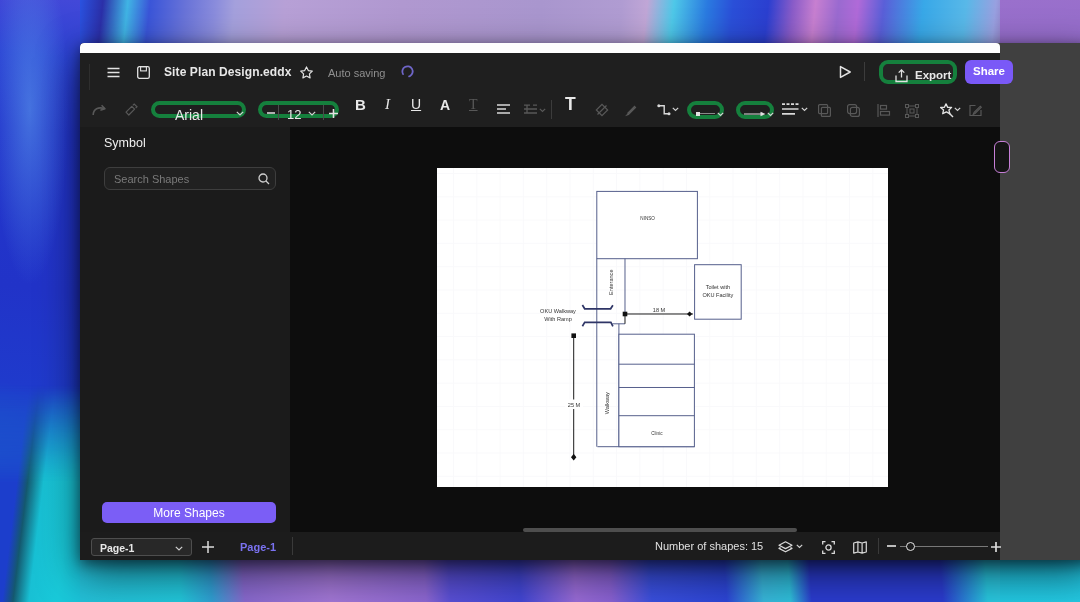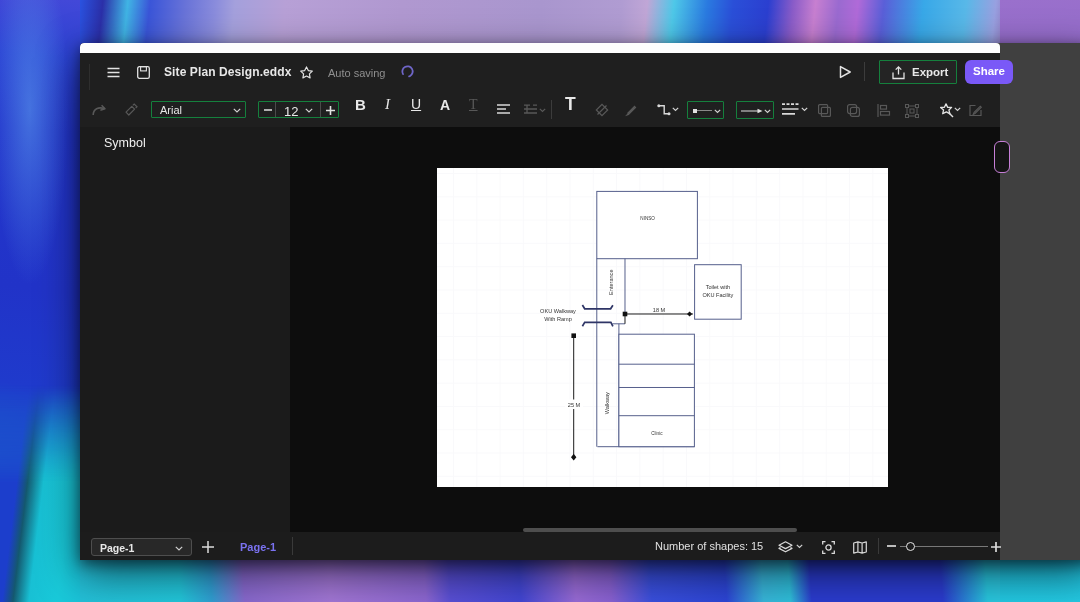--- a/index.html
+++ b/index.html
@@ -23,21 +23,21 @@
   #win { left:80px; top:43px; width:1014px; height:517px; background:#404040;
          border-radius:4px 4px 0 0; box-shadow:0 14px 40px rgba(0,0,8,0.6), 0 4px 14px rgba(0,0,8,0.5); overflow:hidden;padding-left:48px; }
   #titlebar { left:0; top:0; width:920px; height:10px; background:#fdfdfd; border-radius:4px 4px 0 0; }
   #row1 { left:0; top:10px; width:920px; height:39px; background:#1f1f1f; }
   #row2 { left:0; top:49px; width:920px; height:35px; background:#1f1f1f; }
   #main { left:0; top:84px; width:920px; height:405px; background:#0d0d0d; }
   #panel { left:0; top:84px; width:210px; height:405px; background:#1b1b1b; }
   #botbar { left:0; top:489px; width:920px; height:28px; background:#1c1c1c; }
 
   .t  { color:#e8e8e8; }
-  .box { border:1px solid #15803d; border-radius:1px; }
+  .box { border:4px solid #15803d; border-radius:9px; }
   svg.i { position:absolute; overflow:visible; }
 </style>
 </head>
 <body>
   <div id="bg-left" class="abs"></div>
   <div id="bg-left-bot" class="abs"></div>
   <div id="bg-right" class="abs"></div>
   <div id="bg-top" class="abs"></div>
   <div id="bg-bot" class="abs"></div>
 
@@ -82,21 +82,21 @@
     <div id="row2" class="abs">
       <svg class="i" style="left:12px;top:11px" width="15" height="13">
         <path d="M1.2 12 C1.2 6 6.5 3.6 12.5 5.6" stroke="#585858" stroke-width="1.6" fill="none"></path>
         <path d="M9.6 2.2 L13 5.7 L8.4 7.2" stroke="#585858" stroke-width="1.5" fill="none" stroke-linejoin="round"></path>
       </svg>
       <svg class="i" style="left:45px;top:11px" width="13" height="13">
         <path d="M1 9.2 L6.8 3.4 l2.8 2.8 L3.8 12 Z" stroke="#585858" stroke-width="1.2" fill="none" stroke-linejoin="round"></path>
         <path d="M7.8 2.4 L9.2 1 l2.8 2.8 L10.6 5.2" stroke="#585858" stroke-width="1.2" fill="none"></path>
       </svg>
       <div class="abs box" style="left:71px;top:9px;width:95px;height:17px">
-        <div class="abs t" style="left:8px;top:2px;font-size:11px">Arial</div>
+        <div class="abs t" style="left:20px;top:2px;font-size:14px">Arial</div>
         <svg class="i" style="left:81px;top:6px" width="8" height="5">
           <path d="M0.8 0.8 L4 4 L7.2 0.8" stroke="#cfcfcf" stroke-width="1.2" fill="none"></path>
         </svg>
       </div>
       <div class="abs box" style="left:178px;top:9px;width:81px;height:17px">
         <div class="abs" style="left:16px;top:0;width:1px;height:15px;background:#4b4b4b"></div>
         <div class="abs" style="left:61px;top:0;width:1px;height:15px;background:#4b4b4b"></div>
         <svg class="i" style="left:4.5px;top:7px" width="8" height="2">
           <path d="M0 1h8" stroke="#e2e2e2" stroke-width="1.6"></path>
         </svg>
@@ -242,20 +242,30 @@
             <text x="170.7" y="235.2" transform="rotate(-90 170.7 235.2)" dy="1.8">Walkway</text>
           </g>
         </svg>
       </div>
       <div class="abs" style="left:443px;top:400.5px;width:274px;height:4.5px;background:#4e4e4e;border-radius:2.5px"></div>
       <div class="abs" style="left:913.7px;top:13.6px;width:16px;height:32px;border-radius:6px;border:1.5px solid #c77fd8;background:#141414"></div>
     </div>
     <div class="abs" style="left:0;top:167px;width:2px;height:7px;background:#cfcfcf"></div>
     <div id="panel" class="abs">
       <div class="abs" style="left:24px;top:9px;font-size:12.5px;font-weight:normal;color:#f0f0f0">Symbol</div>
+      <div class="abs" style="left:24px;top:40px;width:172px;height:23px;border:1px solid #3e3e3e;border-radius:6px;background:#212121">
+        <div class="abs" style="left:9px;top:4.5px;font-size:11px;color:#7a7a7a">Search Shapes</div>
+        <svg class="i" style="left:153px;top:5px" width="12" height="12">
+          <circle cx="5" cy="5" r="4" stroke="#cfcfcf" stroke-width="1.3" fill="none"></circle>
+          <path d="M8 8 l3 3" stroke="#cfcfcf" stroke-width="1.3"></path>
+        </svg>
+      </div>
+      <div class="abs" style="left:22px;top:375px;width:174px;height:21px;border-radius:5px;background:#7b5ef6;text-align:center">
+        <div style="font-size:12px;color:#fff;margin-top:3.5px">More Shapes</div>
+      </div>
     </div>
     <div id="botbar" class="abs">
       <div class="abs" style="left:11px;top:6px;width:101px;height:18px;background:#282828;border:1px solid #4e4e4e;border-radius:3px">
         <div class="abs" style="left:8px;top:2.5px;font-size:10.5px;font-weight:bold;color:#e8e8e8">Page-1</div>
         <svg class="i" style="left:83px;top:6.5px" width="8" height="5">
           <path d="M0.8 0.8 L4 4 L7.2 0.8" stroke="#cfcfcf" stroke-width="1.2" fill="none"></path>
         </svg>
       </div>
       <svg class="i" style="left:122px;top:9px" width="12" height="12">
         <path d="M6 0v12 M0 6h12" stroke="#dadada" stroke-width="1.5"></path>

